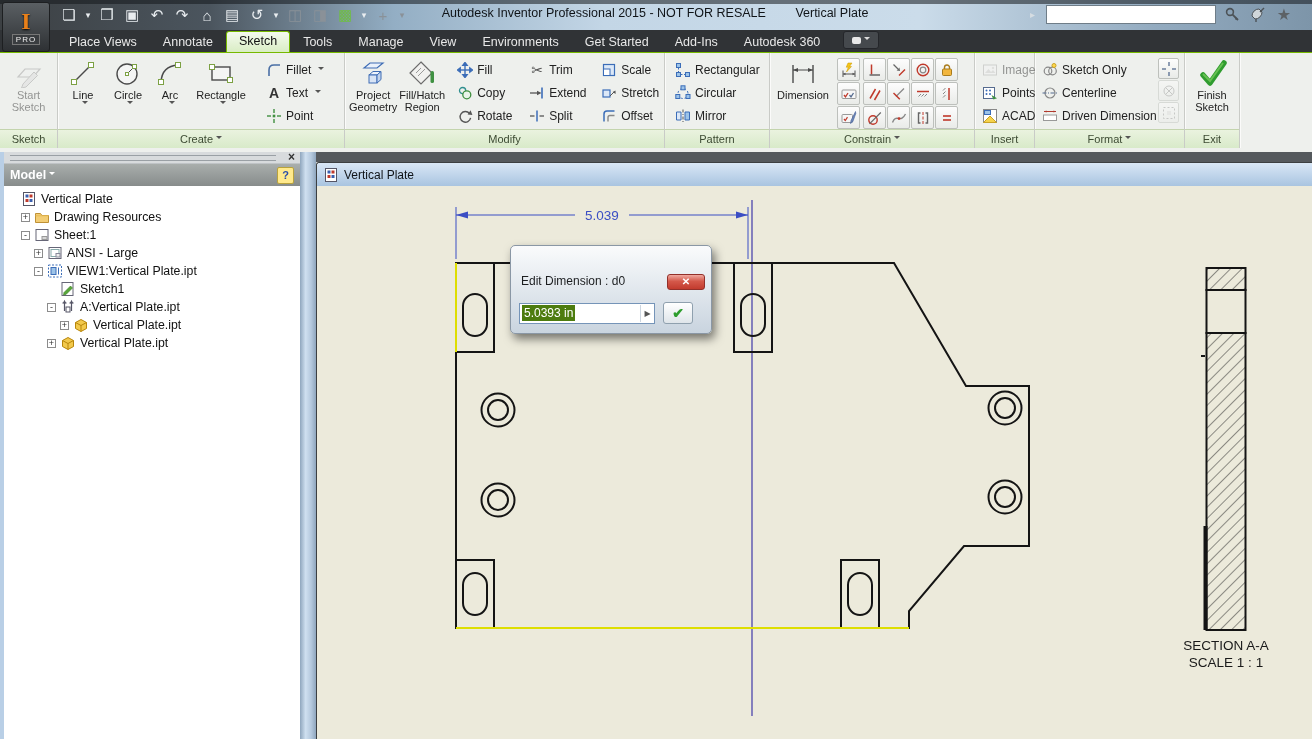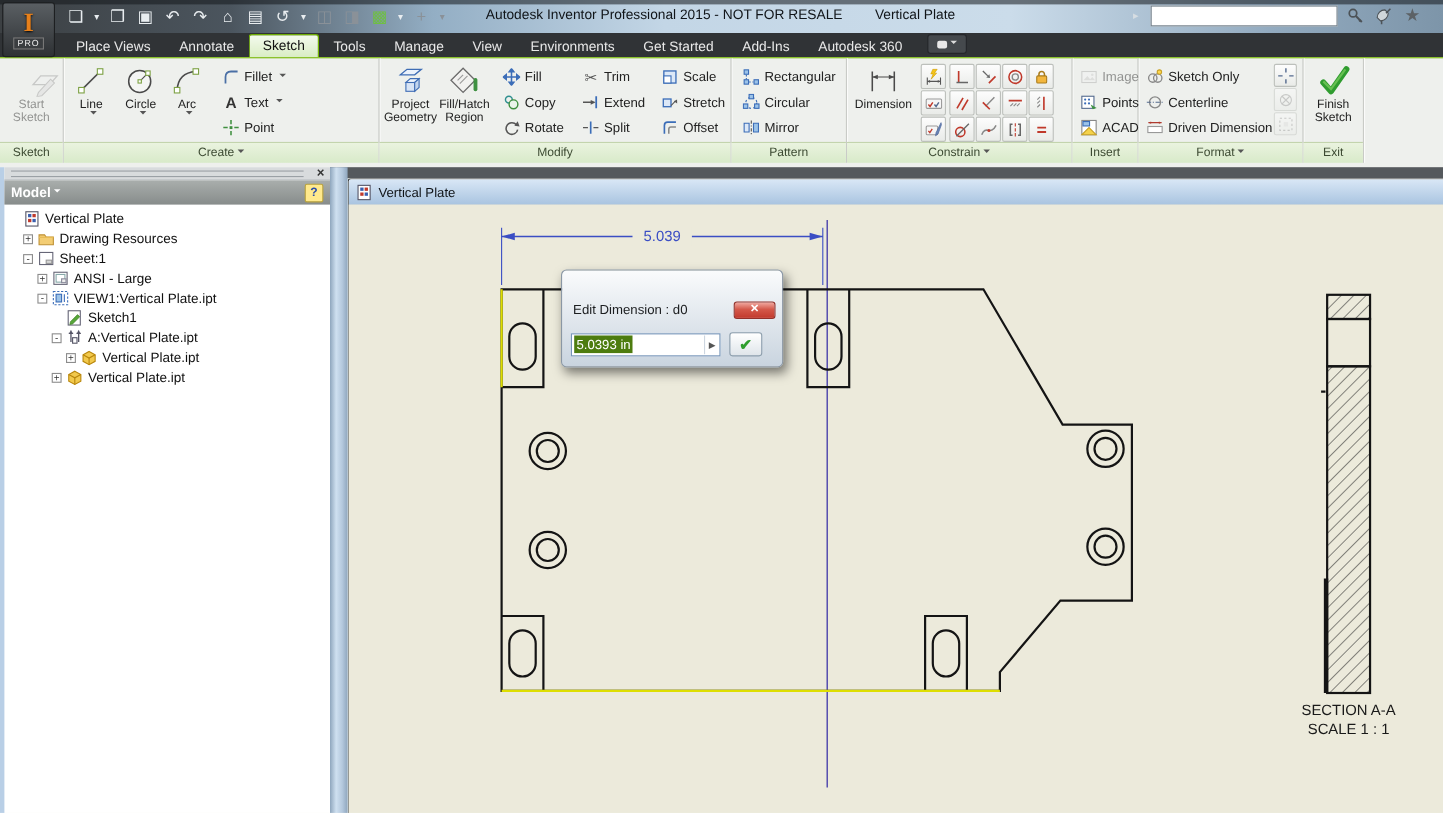--- a/index.html
+++ b/index.html
@@ -43,21 +43,21 @@
   
   .ribbon{position:absolute;left:0;top:52px;width:1312px;height:96px;background:#eef0ed;border-top:1px solid #76b900;
     display:flex;box-sizing:border-box;}
   .panel{position:relative;height:95px;border-right:1px solid #c9cbc7;box-shadow:1px 0 0 #fbfbfa;display:flex;flex-direction:column;box-sizing:border-box;}
   .pbody{height:77px;display:flex;align-items:flex-start;padding-top:1px;box-sizing:border-box;}
   .pfoot{height:18px;background:linear-gradient(#eaf3df,#d8eac9);border-top:1px solid #c3d4ad;
     display:flex;align-items:center;justify-content:center;font-size:11px;color:#3c4a32;}
   .bigbtn{display:flex;flex-direction:column;align-items:center;justify-content:flex-start;
     padding-top:3px;height:72px;cursor:pointer;border-radius:2px;font-size:11px;color:#222;text-align:center;line-height:12px;}
   .bigbtn .ic{height:32px;display:flex;align-items:center;justify-content:center;}
-  .bigbtn.disabled{opacity:.45;cursor:default;align-items:flex-end;}
+  .bigbtn.disabled{opacity:.45;cursor:default;}
   .smallcol{display:flex;flex-direction:column;justify-content:space-between;padding-top:4px;}
   .smallbtn{display:flex;align-items:center;gap:4px;height:23px;padding:0 4px;font-size:12px;cursor:pointer;border-radius:2px;white-space:nowrap;}
   .smallbtn.disabled{opacity:.45;cursor:default;}
   .i16{width:16px;height:16px;flex:0 0 16px;}
   .glyph16{width:16px;text-align:center;font-size:14px;flex:0 0 16px;}
   .congrid{display:grid;grid-template-columns:repeat(4,23px);grid-auto-rows:23px;gap:1px;padding-top:4px;margin-left:3px;}
   .conbtn{border:1px solid #bdc0bc;background:linear-gradient(#fdfdfd,#e9ebe8);display:flex;align-items:center;justify-content:center;cursor:pointer;border-radius:2px;}
   .minicol{display:flex;flex-direction:column;gap:1px;padding-top:4px;margin-left:4px;}
   .minicol .conbtn{width:23px;height:23px;box-sizing:border-box;}
   .fmt-minicol{display:flex;flex-direction:column;gap:1px;padding-top:4px;margin-left:2px;}
@@ -222,20 +222,31 @@
         <span class="ic">
             <svg width="30" height="30" viewBox="0 0 30 30">
               <path d="M6 24 Q7 8 23 7" fill="none" stroke="#4a4a4a" stroke-width="1.5"></path>
               <rect x="3.5" y="21.5" width="5" height="5" fill="#fff" stroke="#7ca143"></rect>
               <rect x="20.5" y="4.5" width="5" height="5" fill="#fff" stroke="#7ca143"></rect>
             </svg>
           </span>
         <span>Arc</span>
           <span class="caret"></span>
       </div>
+      <div class="bigbtn" style="width:62px">
+        <span class="ic">
+            <svg width="30" height="30" viewBox="0 0 30 30">
+              <rect x="6" y="9" width="18" height="13" fill="#f4f5f4" stroke="#4a4a4a" stroke-width="1.4"></rect>
+              <rect x="3.5" y="6.5" width="5" height="5" fill="#fff" stroke="#7ca143"></rect>
+              <rect x="21.5" y="19.5" width="5" height="5" fill="#fff" stroke="#7ca143"></rect>
+            </svg>
+          </span>
+        <span>Rectangle</span>
+          <span class="caret"></span>
+      </div>
       <div class="smallcol" style="margin-left:8px">
         <div class="smallbtn">
           <svg class="i16" viewBox="0 0 16 16">
               <path d="M3 14 V8 Q3 3 8 3 H14" fill="none" stroke="#4a6fa5" stroke-width="1.6"></path>
             </svg>
           <span>Fillet</span>
             <span class="caret"></span>
         </div>
         <div class="smallbtn">
           <span class="glyph16" style="font-weight:bold;color:#333">A</span>

